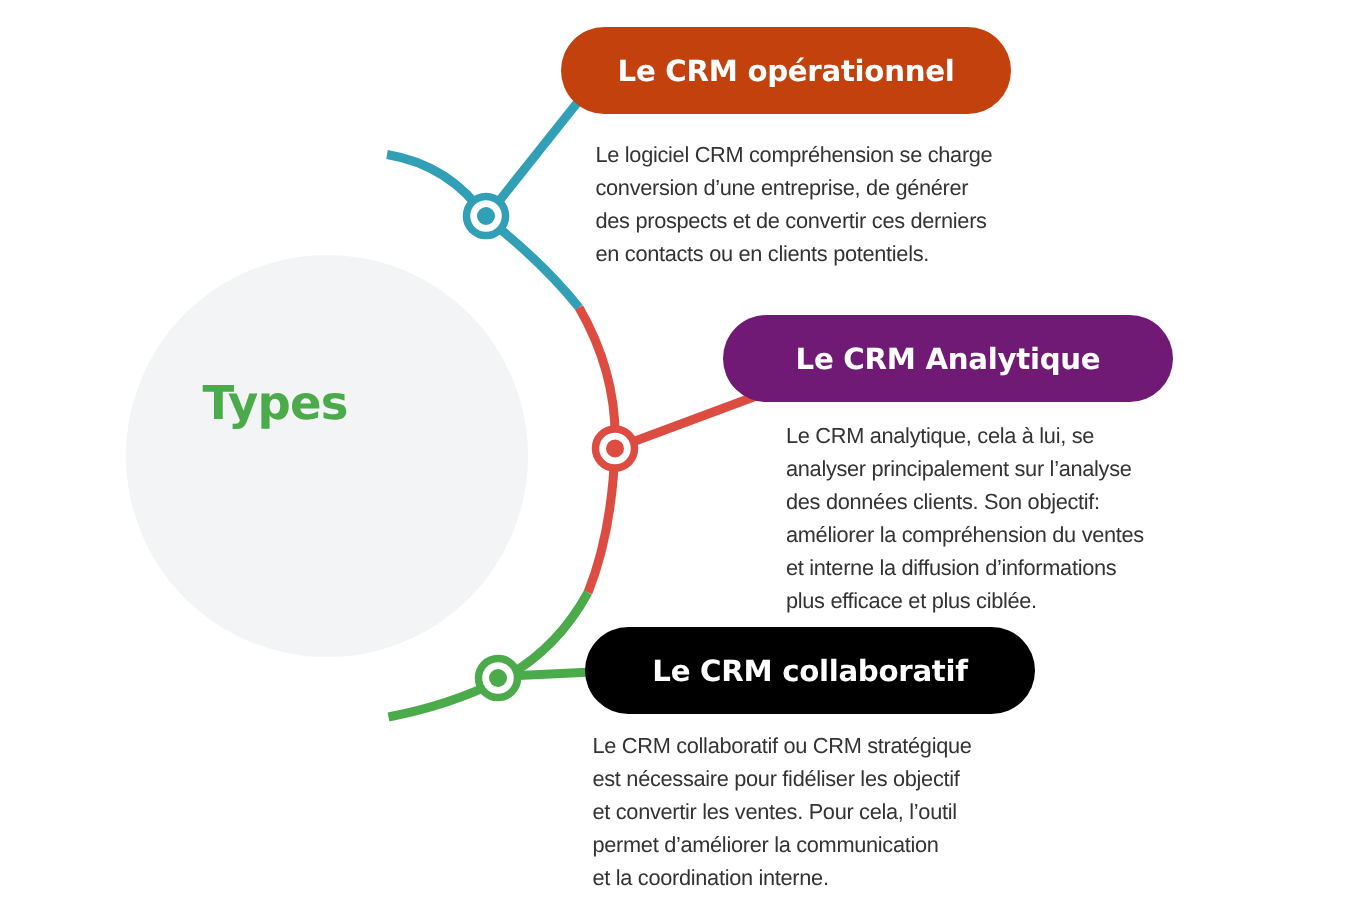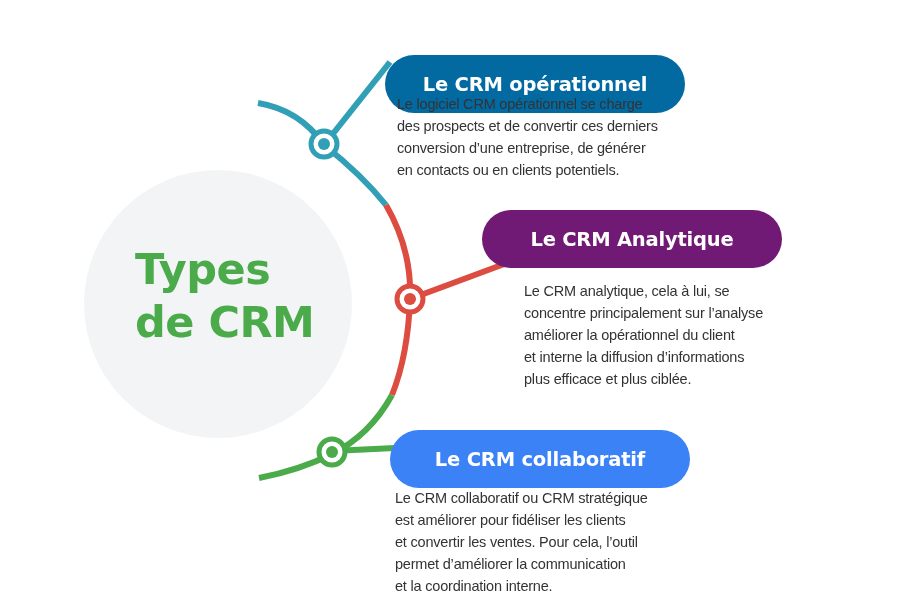--- a/index.html
+++ b/index.html
@@ -1,24 +1,24 @@
 <!DOCTYPE html>
 <html><head>
   <meta charset="utf-8">
   <style>
     html, body { margin: 0; padding: 0; background: #ffffff; }
     body { width: 901px; height: 601px; position: relative; overflow: hidden; font-family: "Liberation Sans", sans-serif; }
     .bg-circle { position: absolute; left: 84px; top: 170px; width: 268px; height: 268px; border-radius: 50%; background: #f3f4f6; }
-    .title { position: absolute; left: 135px; top: 243px; font-family: "DejaVu Sans", sans-serif; font-weight: bold; font-size: 43px; line-height: 53px; color: #4bab4b; letter-spacing: -0.5px; }
+    .title { position: absolute; left: 135px; top: 243px; font-family: "DejaVu Sans", sans-serif; font-weight: bold; font-size: 31px; line-height: 53px; color: #4bab4b; letter-spacing: -0.5px; }
     .title span { display: block; }
     svg.lines { position: absolute; left: 0; top: 0; }
     .pill { position: absolute; height: 58px; border-radius: 29px; color: #ffffff; font-family: "DejaVu Sans", sans-serif; font-weight: bold; font-size: 19.5px; display: flex; align-items: center; justify-content: center; letter-spacing: -0.2px; }
-    .pill.blue { left: 385px; top: 18px; width: 300px; background: #0369a1; margin-top: 37px; }
+    .pill.blue { left: 374px; top: 18px; width: 300px; background: #c2410c; }
     .pill.red { left: 482px; top: 210px; width: 300px; background: #701a75; }
-    .pill.green { left: 390px; top: 430px; width: 300px; background: #3b82f6; }
+    .pill.green { left: 390px; top: 418px; width: 300px; background: #000000; }
     .desc { position: absolute; font-family: "Liberation Sans", sans-serif; font-size: 14.5px; line-height: 22px; color: #333333; letter-spacing: -0.2px; white-space: nowrap; }
     .desc span { display: block; }
     .desc.d1 { left: 397px; top: 93px; }
     .desc.d2 { left: 524px; top: 280px; }
     .desc.d3 { left: 395px; top: 487px; }
   </style>
 </head>
 <body>
 
 <div class="bg-circle"></div>
@@ -44,46 +44,46 @@
     <circle cx="410" cy="299" r="6" fill="#dc4c40"></circle>
   </g>
   <g>
     <circle cx="332" cy="452" r="13" fill="#ffffff" stroke="#4bab4b" stroke-width="5"></circle>
     <circle cx="332" cy="452" r="6" fill="#4bab4b"></circle>
   </g>
 </svg>
 
 <div class="title">
   <span>Types</span>
-  <span>de CRM</span>
 </div>
 
 <div class="pill blue">
   <span>Le CRM opérationnel</span>
 </div>
 <div class="desc d1">
-  <span>Le logiciel CRM opérationnel se charge</span>
+  <span>Le logiciel CRM compréhension se charge</span>
+  <span>conversion d’une entreprise, de générer</span>
   <span>des prospects et de convertir ces derniers</span>
-  <span>conversion d’une entreprise, de générer</span>
   <span>en contacts ou en clients potentiels.</span>
 </div>
 
 <div class="pill red">
   <span>Le CRM Analytique</span>
 </div>
 <div class="desc d2">
   <span>Le CRM analytique, cela à lui, se</span>
-  <span>concentre principalement sur l’analyse</span>
-  <span>améliorer la opérationnel du client</span>
+  <span>analyser principalement sur l’analyse</span>
+  <span>des données clients. Son objectif:</span>
+  <span>améliorer la compréhension du ventes</span>
   <span>et interne la diffusion d’informations</span>
   <span>plus efficace et plus ciblée.</span>
 </div>
 
 <div class="pill green">
   <span>Le CRM collaboratif</span>
 </div>
 <div class="desc d3">
   <span>Le CRM collaboratif ou CRM stratégique</span>
-  <span>est  améliorer pour fidéliser les clients</span>
+  <span>est  nécessaire pour fidéliser les objectif</span>
   <span>et convertir les ventes. Pour cela, l’outil</span>
   <span>permet d’améliorer la communication</span>
   <span>et la coordination interne.</span>
 </div>
 
 </body></html>

